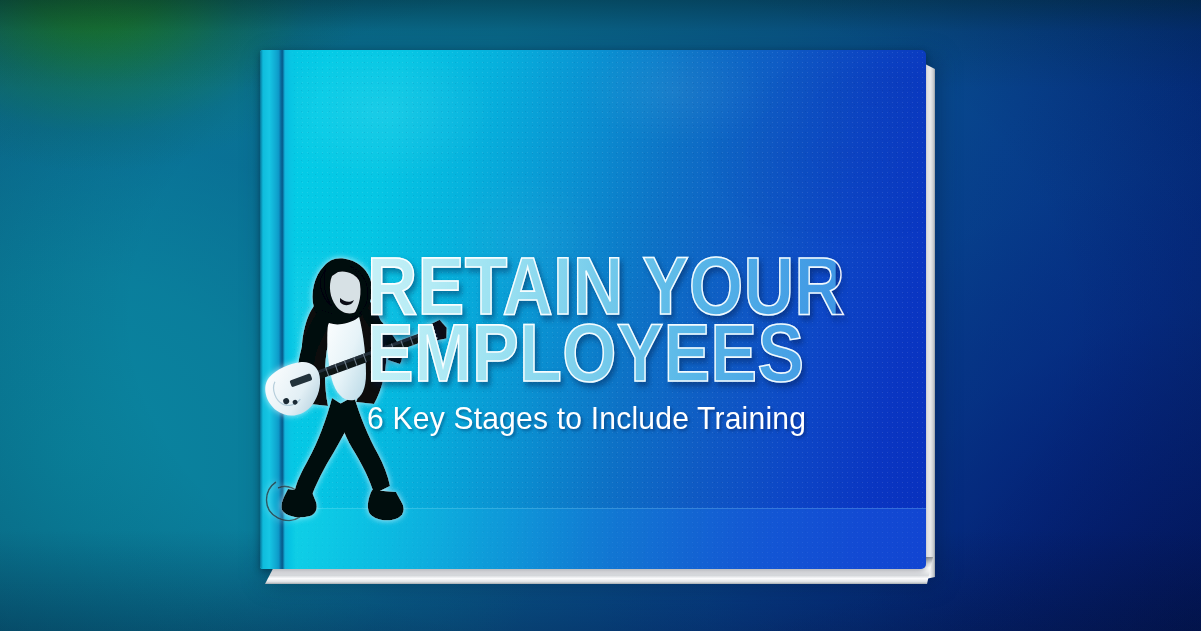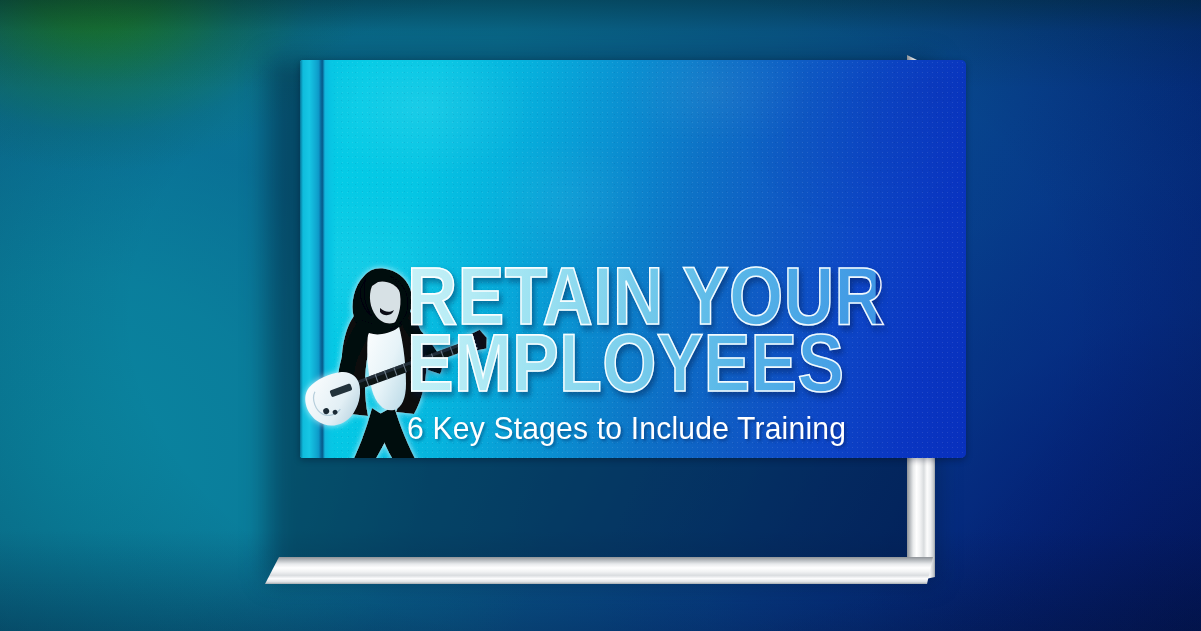--- a/index.html
+++ b/index.html
@@ -138,27 +138,26 @@
         #dfe2e5 92%,
         #a6abb0 100%);
     clip-path: polygon(14px 0, 100% 0, calc(100% - 6px) 100%, 0 100%);
     box-shadow: 2px 3px 8px rgba(0,14,34,0.45);
   }
 
   
   .cover {
     position: absolute;
     left: 1px;
-    top: 11px;
+    top: 1px;
     width: 666px;
-    height: 398px;
+    height: 519px;
     border-radius: 3px 5px 5px 3px;
     overflow: hidden;
     box-shadow: 0 2px 6px rgba(0,10,30,0.35);
-    margin-left: 40px;
   }
   .cover-art {
     position: absolute;
     inset: 0;
     background:
       linear-gradient(102deg,
         #06c4e2 0%,
         #04cbe6 9%,
         #05c6e4 19%,
         #06b2dd 30%,

